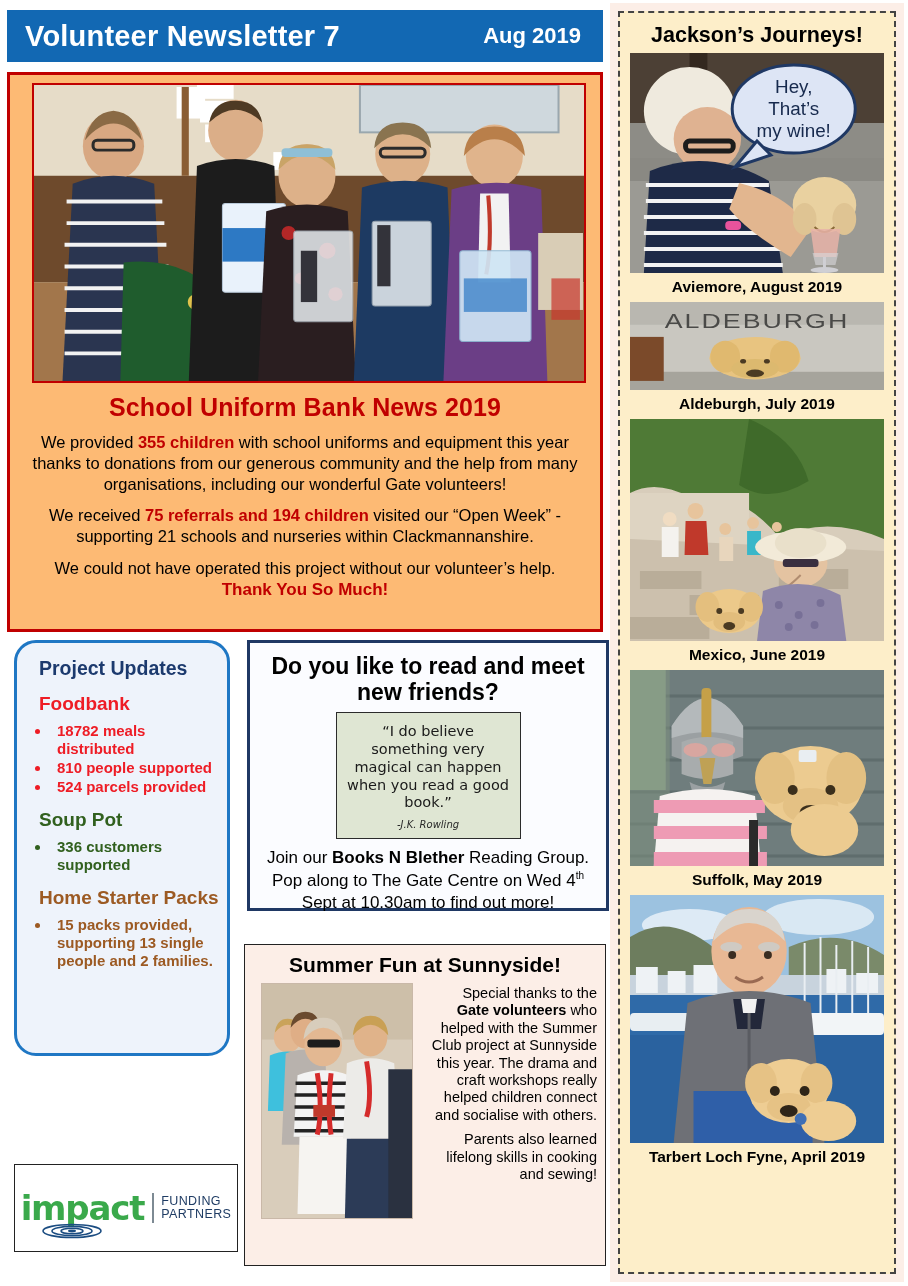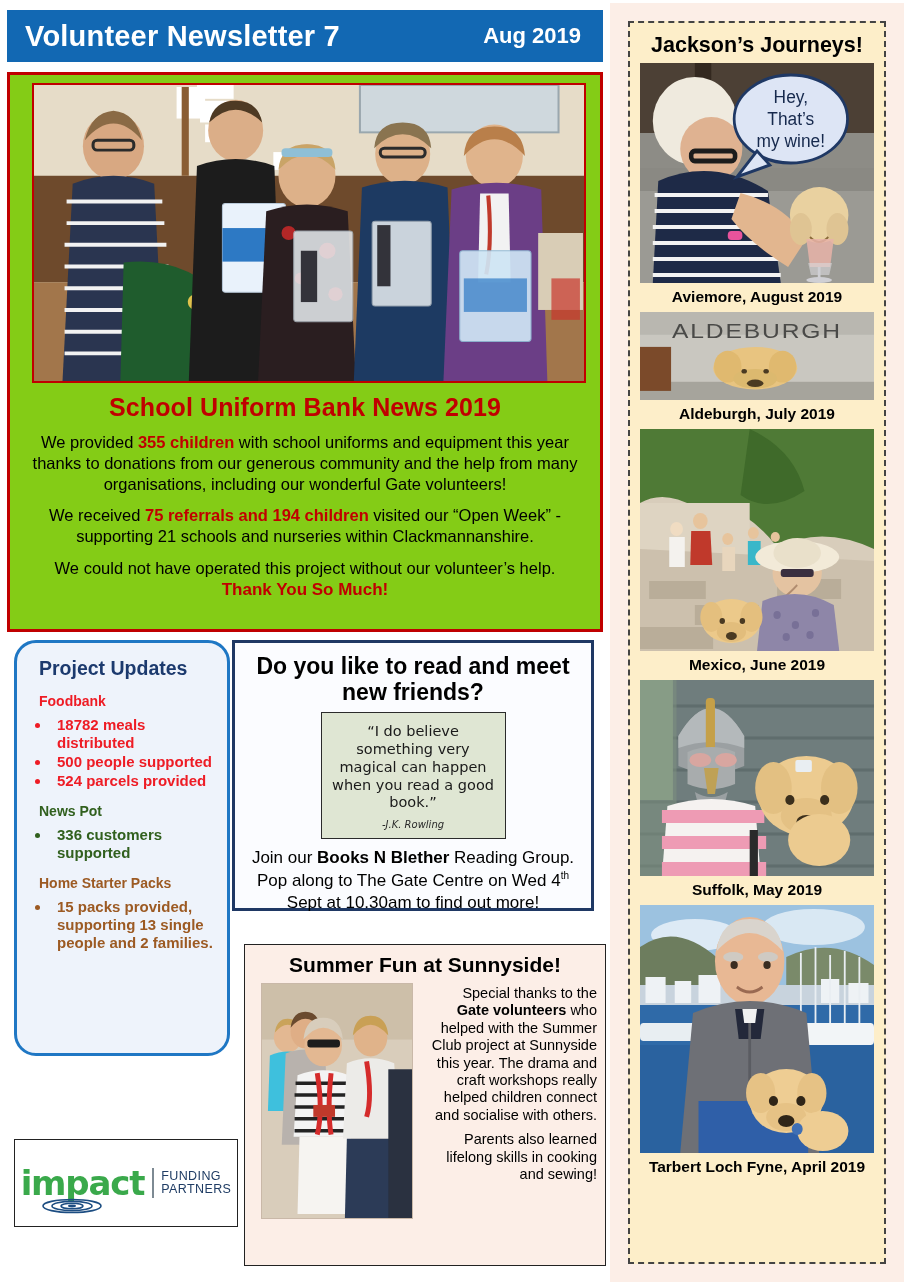--- a/index.html
+++ b/index.html
@@ -20,21 +20,21 @@
     color:#fff; font-size:29px; font-weight:bold; margin-left:18px;
     letter-spacing:.2px;
   }
   .header-date{
     color:#fff; font-size:22px; font-weight:bold; margin-left:auto; margin-right:22px;
   }
 
   
   .feature-box{
     position:absolute; left:7px; top:72px; width:596px; height:560px;
-    background:#84cc16; border:3px solid #c00000;
+    background:#fdba74; border:3px solid #c00000;
   }
   .feature-photo-frame{
     margin:8px 14px 0 22px; border:2px solid #c00000; height:300px;
     overflow:hidden; position:relative; background:#c8b49a;
   }
   .feature-title{
     text-align:center; color:#c00000; font-size:25px; font-weight:bold;
     margin-top:10px; letter-spacing:.1px;
   }
   .feature-p{
@@ -50,56 +50,56 @@
   .updates-box{
     position:absolute; left:14px; top:640px; width:216px; height:416px;
     background:#eef3fb; border:3px solid #1f77c4; border-radius:22px;
   }
   .updates-title{
     color:#1c3a6e; font-size:19.5px; font-weight:bold; margin:14px 0 0 22px;
   }
   .updates-quarter{
     color:#1c3a6e; font-size:15.5px; font-weight:bold; margin:11px 18px 0 22px; line-height:1.23;
   }
-  .upd-head{ font-size:14px; font-weight:bold; margin:13px 0 0 22px; }
+  .upd-head{ font-size:19px; font-weight:bold; margin:13px 0 0 22px; }
   .upd-head.red{ color:#ee1c25; }
   .upd-head.green{ color:#31601e; }
   .upd-head.brown{ color:#9c5a23; }
   .upd-list{ margin:7px 6px 0 34px; }
   .upd-list li{
     font-size:15px; font-weight:bold; line-height:1.2; margin-bottom:1px;
     padding-left:6px;
   }
   .upd-list.red li{ color:#ee1c25; }
   .upd-list.red li::marker{ color:#ee1c25; }
   .upd-list.green li{ color:#31601e; }
   .upd-list.brown li{ color:#9c5a23; }
 
   
   .logo-box{
-    position:absolute; left:14px; top:1139px; width:224px; height:88px;
+    position:absolute; left:14px; top:1164px; width:224px; height:88px;
     background:#fff; border:1.5px solid #222; display:flex;
     align-items:center; justify-content:center;
   }
   .logo-inner{ display:flex; align-items:center; position:relative; }
   .logo-impact{
     font-size:34px; font-weight:bold; color:#3aa94b; letter-spacing:-1.2px;
     line-height:.9; font-family:"DejaVu Sans", sans-serif;
   }
   .logo-divider{ width:2px; height:30px; background:#7d8a93; margin:0 7px 0 8px; }
   .logo-right{ display:flex; flex-direction:column; line-height:1.05; }
   .logo-right span{
     font-size:12.5px; color:#1f3c64; letter-spacing:.4px;
     font-family:"Liberation Sans", sans-serif;
   }
   .ripple{ position:absolute; left:20px; top:30px; width:62px; height:16px; }
 
   
   .reading-box{
-    position:absolute; left:232px; top:640px; width:362px; height:271px;
+    position:absolute; left:247px; top:640px; width:362px; height:271px;
     background:#fbfcff; border:3px solid #1f3864;
   }
   .reading-title{
     text-align:center; color:#000; font-size:23px; font-weight:bold;
     margin:10px 18px 0 18px; line-height:1.14;
   }
   .quote-card{
     width:185px; margin:7px auto 0 auto; background:#dfe6d3;
     border:1.5px solid #2b2b2b; padding:10px 8px 8px 8px;
   }
@@ -133,21 +133,21 @@
   .summer-text{
     flex:1; text-align:right; font-size:14.5px; line-height:1.2; color:#000;
     margin:2px 8px 0 16px;
   }
   .summer-text b{ font-weight:bold; }
   .summer-text p{ margin-bottom:7px; }
 
   
   .sidebar{
     position:absolute; left:610px; top:3px; width:294px; height:1279px;
-    background:#fceee7; padding:18px;
+    background:#fceee7; padding:8px;
   }
   .sidebar-inner{
     width:100%; height:100%; border:2px dashed #444;
     background:#fdeec9; padding:6px 10px 6px 10px;
     display:flex; flex-direction:column; align-items:center;
   }
   .sidebar-title{
     font-size:21.5px; font-weight:bold; color:#000; margin:4px 0 5px 0;
   }
   .sb-photo{
@@ -246,25 +246,25 @@
     <div class="feature-p">We could not have operated this project without our volunteer’s help.</div>
     <div class="feature-thanks">Thank You So Much!</div>
   </div>
 
   <div class="updates-box">
     <div class="updates-title">Project Updates</div>
 
     <div class="upd-head red">Foodbank</div>
     <ul class="upd-list red">
       <li>18782 meals distributed</li>
-      <li>500 people supported</li>
+      <li>810 people supported</li>
       <li>524 parcels provided</li>
     </ul>
 
-    <div class="upd-head green">News Pot</div>
+    <div class="upd-head green">Soup Pot</div>
     <ul class="upd-list green">
       <li>336 customers supported</li>
     </ul>
 
     <div class="upd-head brown">Home Starter Packs</div>
     <ul class="upd-list brown">
       <li>15 packs provided, supporting 13 single people and 2 families.</li>
     </ul>
   </div>
 

